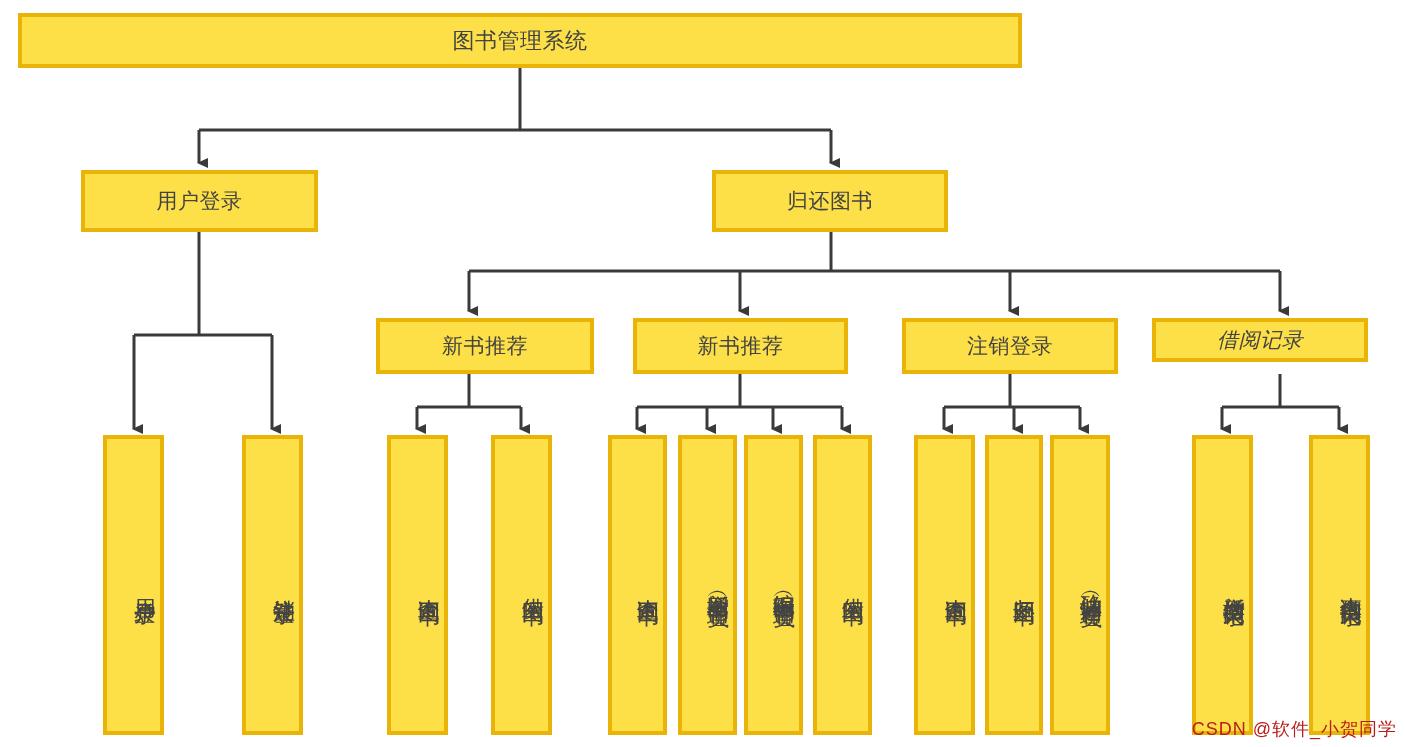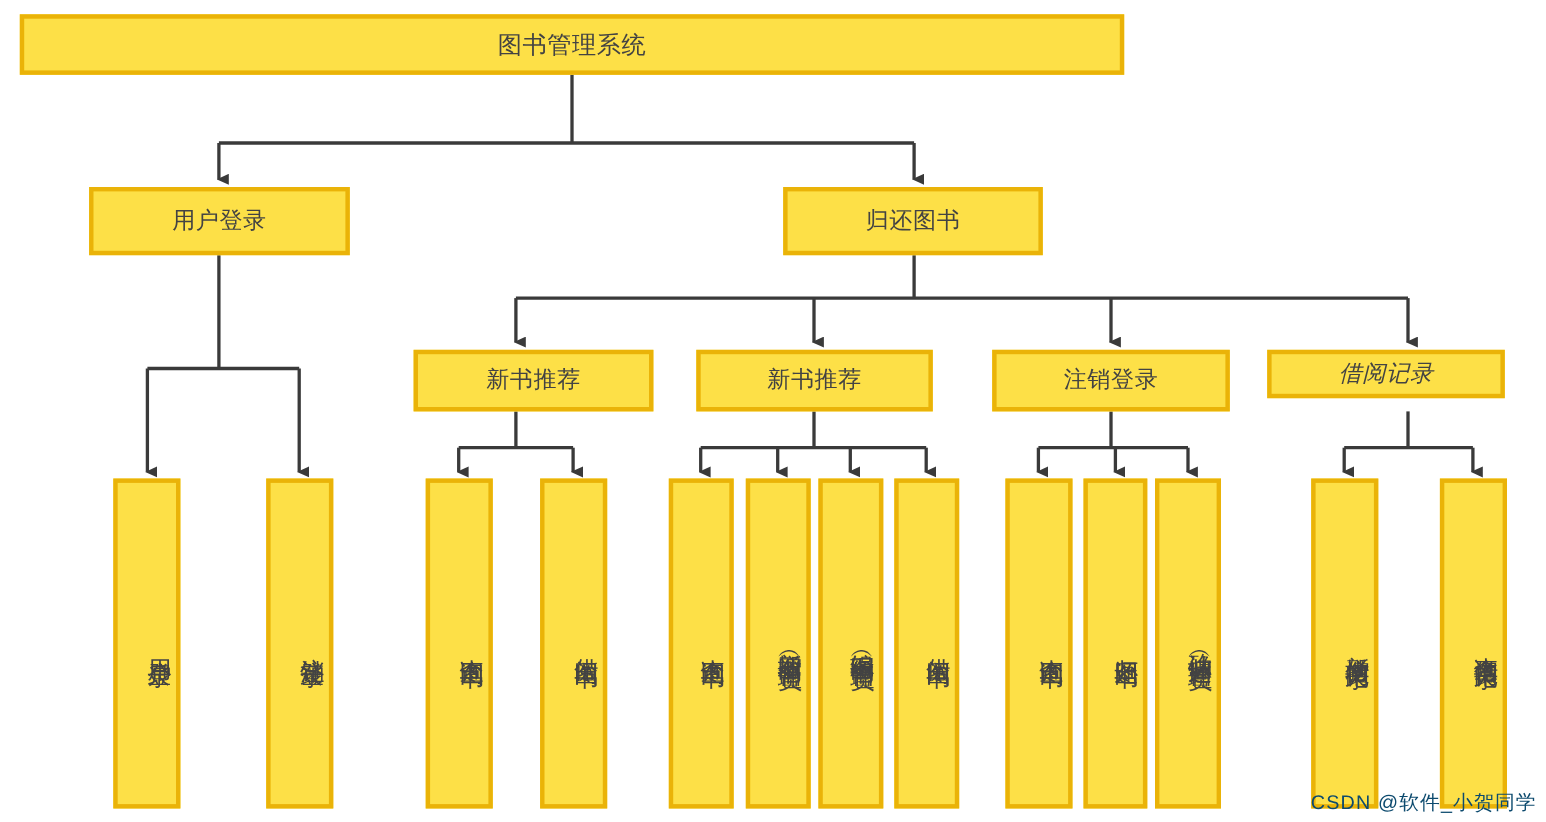--- a/index.html
+++ b/index.html
@@ -55,21 +55,21 @@
   }
   .node.vert .vlabel {
     display: block;
     white-space: nowrap;
   }
   .watermark {
     position: absolute;
     right: 8px;
     bottom: 6px;
     font-size: 18px;
-    color: #0c4a6e;
+    color: #b91c1c;
     letter-spacing: 1px;
     white-space: nowrap;
   }
 </style>
 </head>
 <body>
 
 <div id="stage">
 
   <svg id="wires" viewBox="0 0 1405 747" xmlns="http://www.w3.org/2000/svg">

